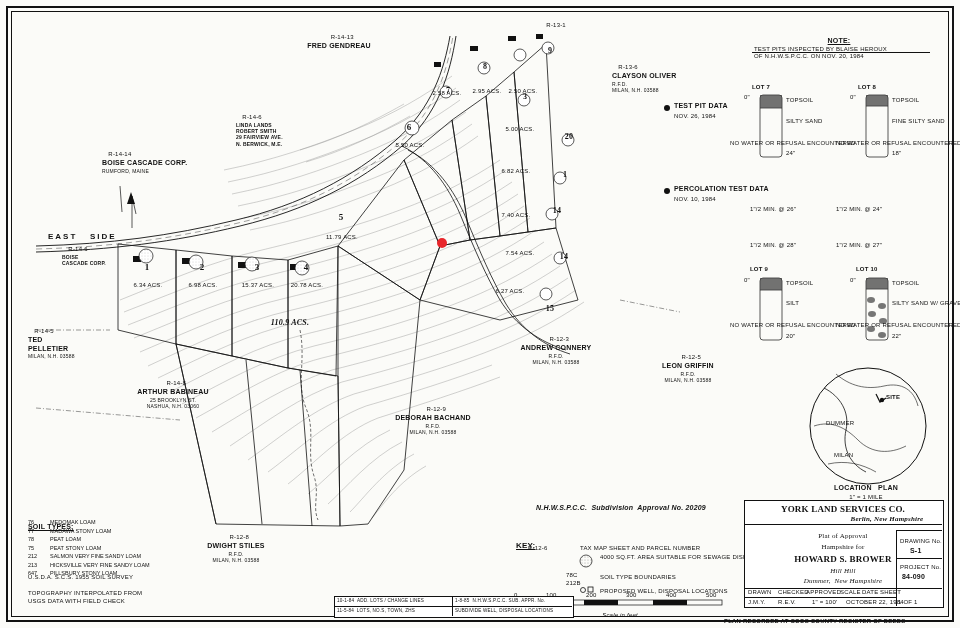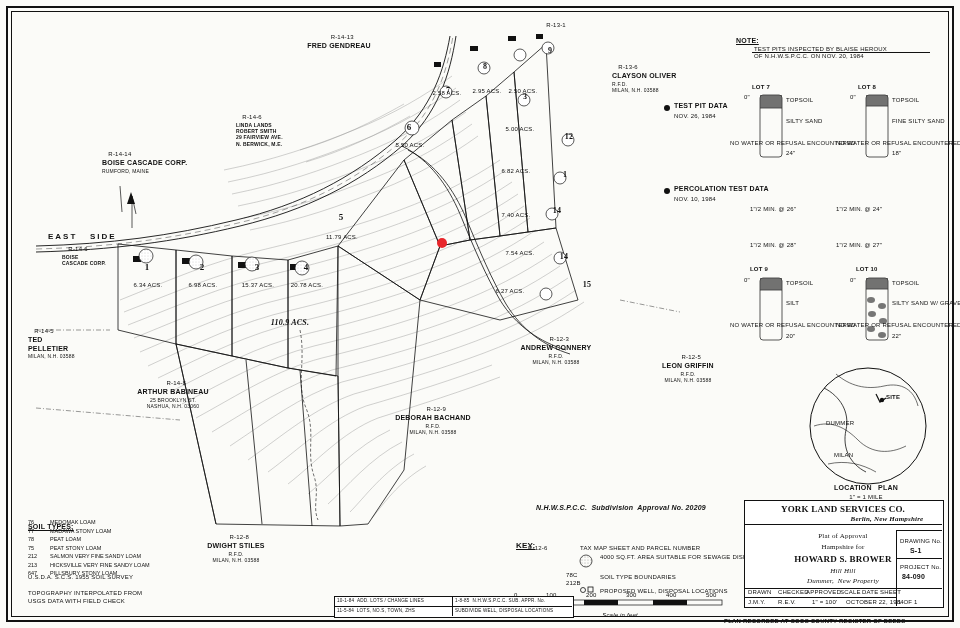--- a/index.html
+++ b/index.html
@@ -2,21 +2,21 @@
 <html><head>
 <meta charset="utf-8">
 <style>
   html,body{margin:0;padding:0;background:#fff;}
   body{width:960px;height:628px;overflow:hidden;font-family:"Liberation Sans",sans-serif;color:#111;}
   #sheet{position:relative;width:960px;height:628px;background:#fbfbf8;}
   .frame-outer{position:absolute;left:6px;top:6px;right:6px;bottom:6px;border:2px solid #111;}
   .frame-inner{position:absolute;left:11px;top:11px;right:11px;bottom:11px;border:1px solid #111;}
   .lbl{position:absolute;font-size:5px;line-height:1.25;letter-spacing:.2px;white-space:pre;}
   .lbl.c{text-align:center;}
-  .bold{font-weight:bold;}
+  .bold{font-weight:bold;text-align:center;}
   .it{font-style:italic;}
   .u{text-decoration:underline;margin-top:17px;}
   .sz6{font-size:6px;}
   .sz7{font-size:7px;}
   .sz8{font-size:8px;}
   .sz9{font-size:9px;}
   svg{display:block;}
   #mapsvg{position:absolute;left:0;top:0;}
   .tblock{position:absolute;border:1.5px solid #111;background:#fff;}
   .tline{position:absolute;background:#111;}
@@ -260,28 +260,28 @@
   <div class="lbl c bold sz9 ser" style="left:398px;top:122px;width:22px;">6</div>
   <div class="lbl c sz6" style="left:386px;top:142px;width:48px;">5.50 ACS.</div>
   <div class="lbl c bold sz8 ser" style="left:438px;top:86px;width:20px;">7</div>
   <div class="lbl c sz6" style="left:424px;top:90px;width:46px;">2.58 ACS.</div>
   <div class="lbl c bold sz8 ser" style="left:475px;top:62px;width:20px;">8</div>
   <div class="lbl c sz6" style="left:464px;top:88px;width:46px;">2.95 ACS.</div>
   <div class="lbl c bold sz8 ser" style="left:540px;top:46px;width:20px;">9</div>
   <div class="lbl c sz6" style="left:500px;top:88px;width:46px;">2.50 ACS.</div>
   <div class="lbl c bold sz8 ser" style="left:514px;top:92px;width:22px;">3</div>
   <div class="lbl c sz6" style="left:494px;top:126px;width:52px;">5.00 ACS.</div>
-  <div class="lbl c bold sz8 ser" style="left:558px;top:132px;width:22px;">12</div>
+  <div class="lbl c bold sz8 ser" style="left:558px;top:132px;width:22px;">20</div>
   <div class="lbl c bold sz8 ser" style="left:554px;top:170px;width:22px;">1</div>
   <div class="lbl c sz6" style="left:492px;top:168px;width:48px;">6.82 ACS.</div>
   <div class="lbl c bold sz8 ser" style="left:546px;top:206px;width:22px;">14</div>
   <div class="lbl c sz6" style="left:492px;top:212px;width:48px;">7.40 ACS.</div>
   <div class="lbl c bold sz8 ser" style="left:553px;top:252px;width:22px;">14</div>
   <div class="lbl c sz6" style="left:496px;top:250px;width:48px;">7.54 ACS.</div>
-  <div class="lbl c bold sz8 ser" style="left:539px;top:280px;width:22px;margin-left:37px;">15</div>
+  <div class="lbl c bold sz8 ser" style="left:539px;top:304px;width:22px;">15</div>
   <div class="lbl c sz6" style="left:486px;top:288px;width:48px;">6.27 ACS.</div>
   <div class="lbl c bold sz8 ser" style="left:262px;top:318px;width:56px;font-style:italic;">110.9 ACS.</div>
 
   <div style="position:absolute;left:736px;top:20px;width:206px;">
     <div class="lbl bold sz7 u" style="position:static;">NOTE:</div>
     <div class="lbl sz6" style="position:static;margin-left:18px;">TEST PITS INSPECTED BY BLAISE HEROUX</div>
     <div class="lbl sz6" style="position:static;margin-left:18px;">OF N.H.W.S.P.C.C. ON NOV. 20, 1984</div>
   </div>
   <div class="tline" style="left:752px;top:52px;width:178px;height:1px;"></div>
 
@@ -405,21 +405,21 @@
   <div class="tline" style="left:744px;top:588px;width:198px;height:1px;"></div>
   <div class="tline" style="left:896px;top:588px;width:1px;height:18px;"></div>
   <div class="tline" style="left:744px;top:597px;width:152px;height:1px;"></div>
 
   <div class="lbl c bold sz9 ser" style="left:748px;top:504px;width:190px;">YORK LAND SERVICES CO.</div>
   <div class="lbl c sz7 ser it" style="left:792px;top:515px;width:190px;font-weight:bold;">Berlin, New Hampshire</div>
   <div class="lbl c sz7 ser" style="left:748px;top:532px;width:190px;">Plat of Approval</div>
   <div class="lbl c sz7 ser" style="left:748px;top:543px;width:190px;">Hampshire for</div>
   <div class="lbl c bold sz9 ser" style="left:748px;top:554px;width:190px;text-align:center;">HOWARD S. BROWER</div>
   <div class="lbl c sz7 ser it" style="left:748px;top:567px;width:190px;">Hill Hill</div>
-  <div class="lbl c sz7 ser it" style="left:748px;top:577px;width:190px;">Dummer,  New Property</div>
+  <div class="lbl c sz7 ser it" style="left:748px;top:577px;width:190px;">Dummer,  New Hampshire</div>
 
   <div class="lbl sz6" style="left:748px;top:589px;">DRAWN</div>
   <div class="lbl sz6" style="left:778px;top:589px;">CHECKED</div>
   <div class="lbl sz6" style="left:806px;top:589px;">APPROVED</div>
   <div class="lbl sz6" style="left:840px;top:589px;">SCALE</div>
   <div class="lbl sz6" style="left:862px;top:589px;">DATE</div>
   <div class="lbl sz6" style="left:880px;top:589px;">SHEET</div>
 
   <div class="lbl sz6" style="left:748px;top:599px;">J.M.Y.</div>
   <div class="lbl sz6" style="left:778px;top:599px;">R.E.V.</div>

